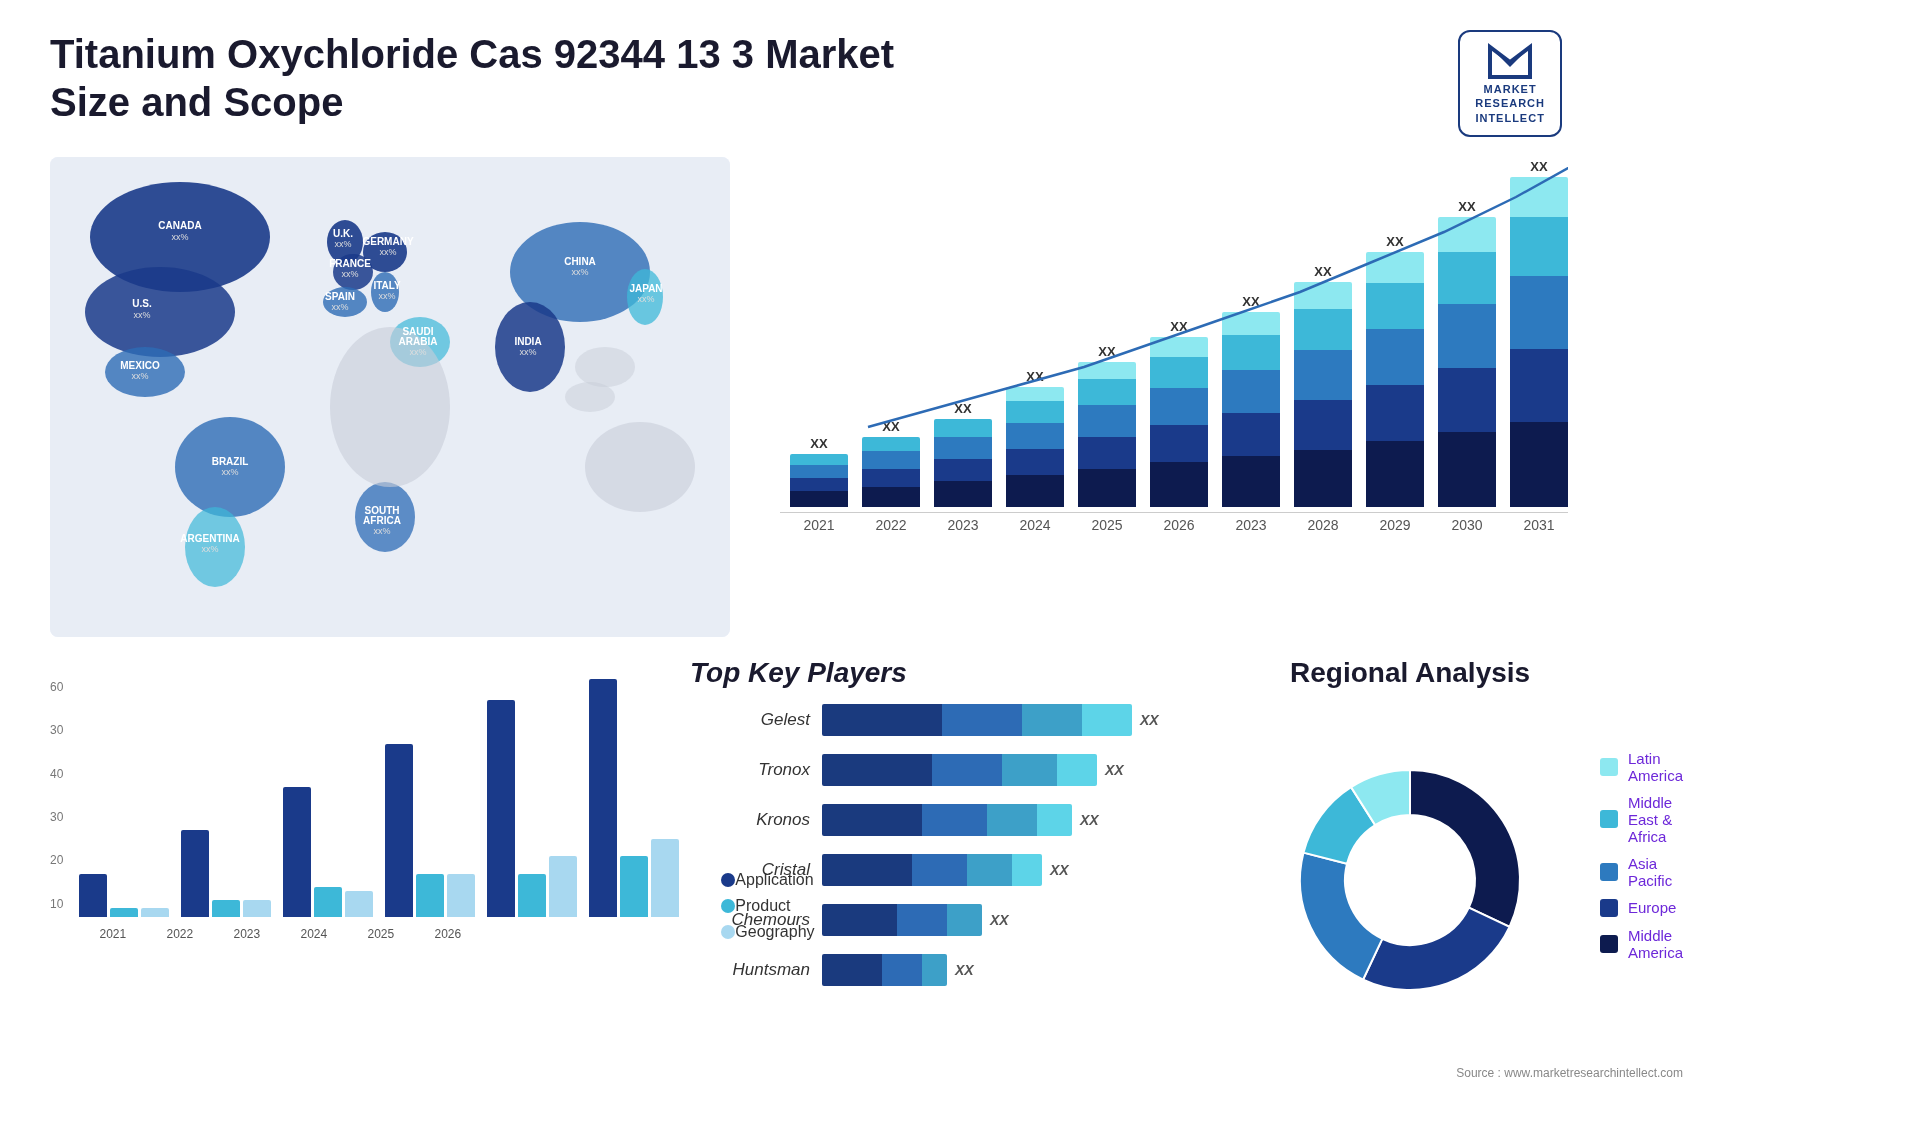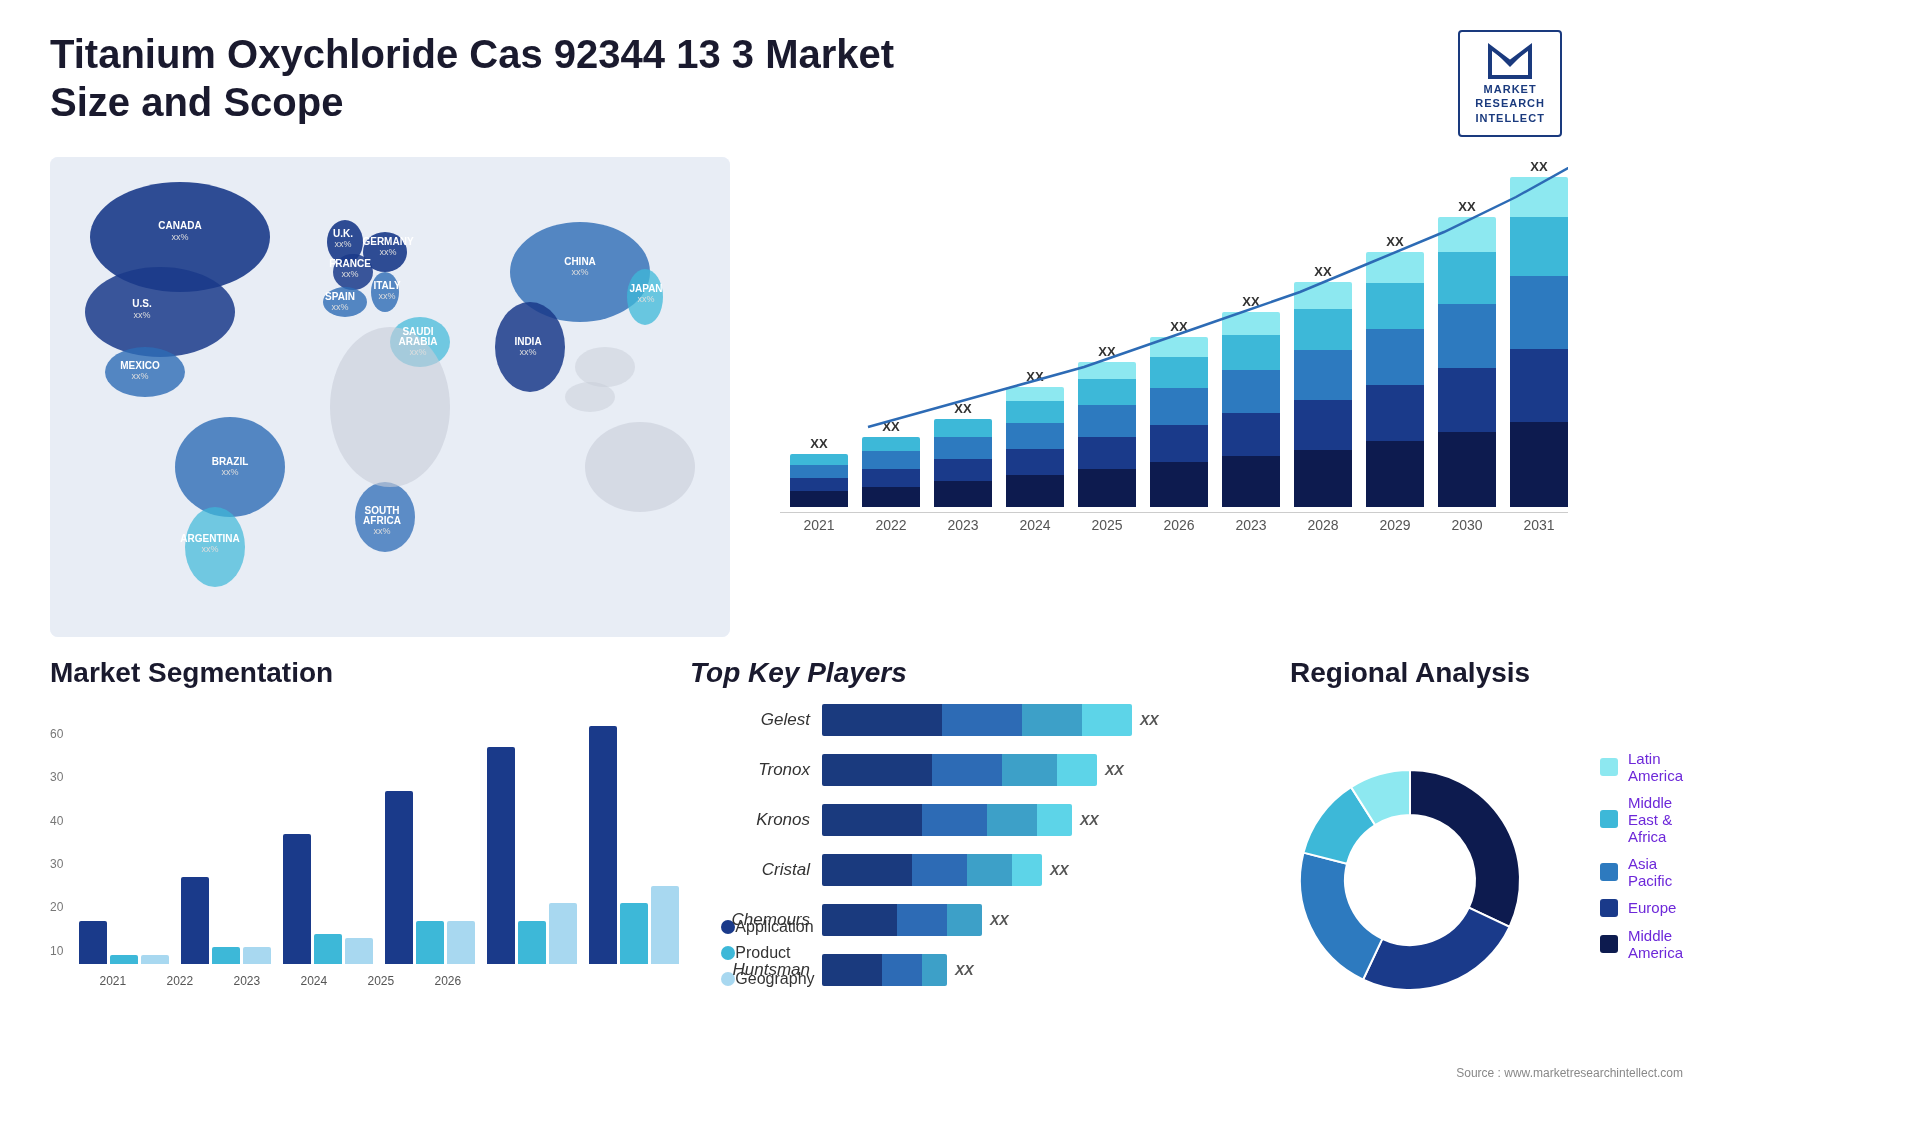--- a/index.html
+++ b/index.html
@@ -31,21 +31,21 @@
       color: #1a1a2e;
       max-width: 900px;
       line-height: 1.2;
     }
     .logo-box {
       display: flex;
       flex-direction: column;
       align-items: center;
       border: 2px solid #1a3a7e;
       padding: 10px 15px;
-      border-radius: 4px;
+      border-radius: 12px;
     }
     .logo-icon {
       width: 50px;
       height: 40px;
     }
     .logo-text {
       font-size: 11px;
       font-weight: bold;
       color: #1a3a7e;
       text-align: center;
@@ -518,21 +518,20 @@
             <div style="width:58px; text-align:center; font-size:14px; color:#555; padding-top:4px;">2029</div>
             <div style="width:58px; text-align:center; font-size:14px; color:#555; padding-top:4px;">2030</div>
             <div style="width:58px; text-align:center; font-size:14px; color:#555; padding-top:4px;">2031</div>
           </div>
         </div>
     </div>
 
     <div class="bottom-grid">
 
       <div class="segmentation-section">
-        <div class="section-title">Market Segmentation</div>
         <div class="seg-row">
           <div class="seg-y-axis" id="segYAxis">
               <span>60</span>
               <span>30</span>
               <span>40</span>
               <span>30</span>
               <span>20</span>
               <span>10</span>
               <span></span>
             </div>

